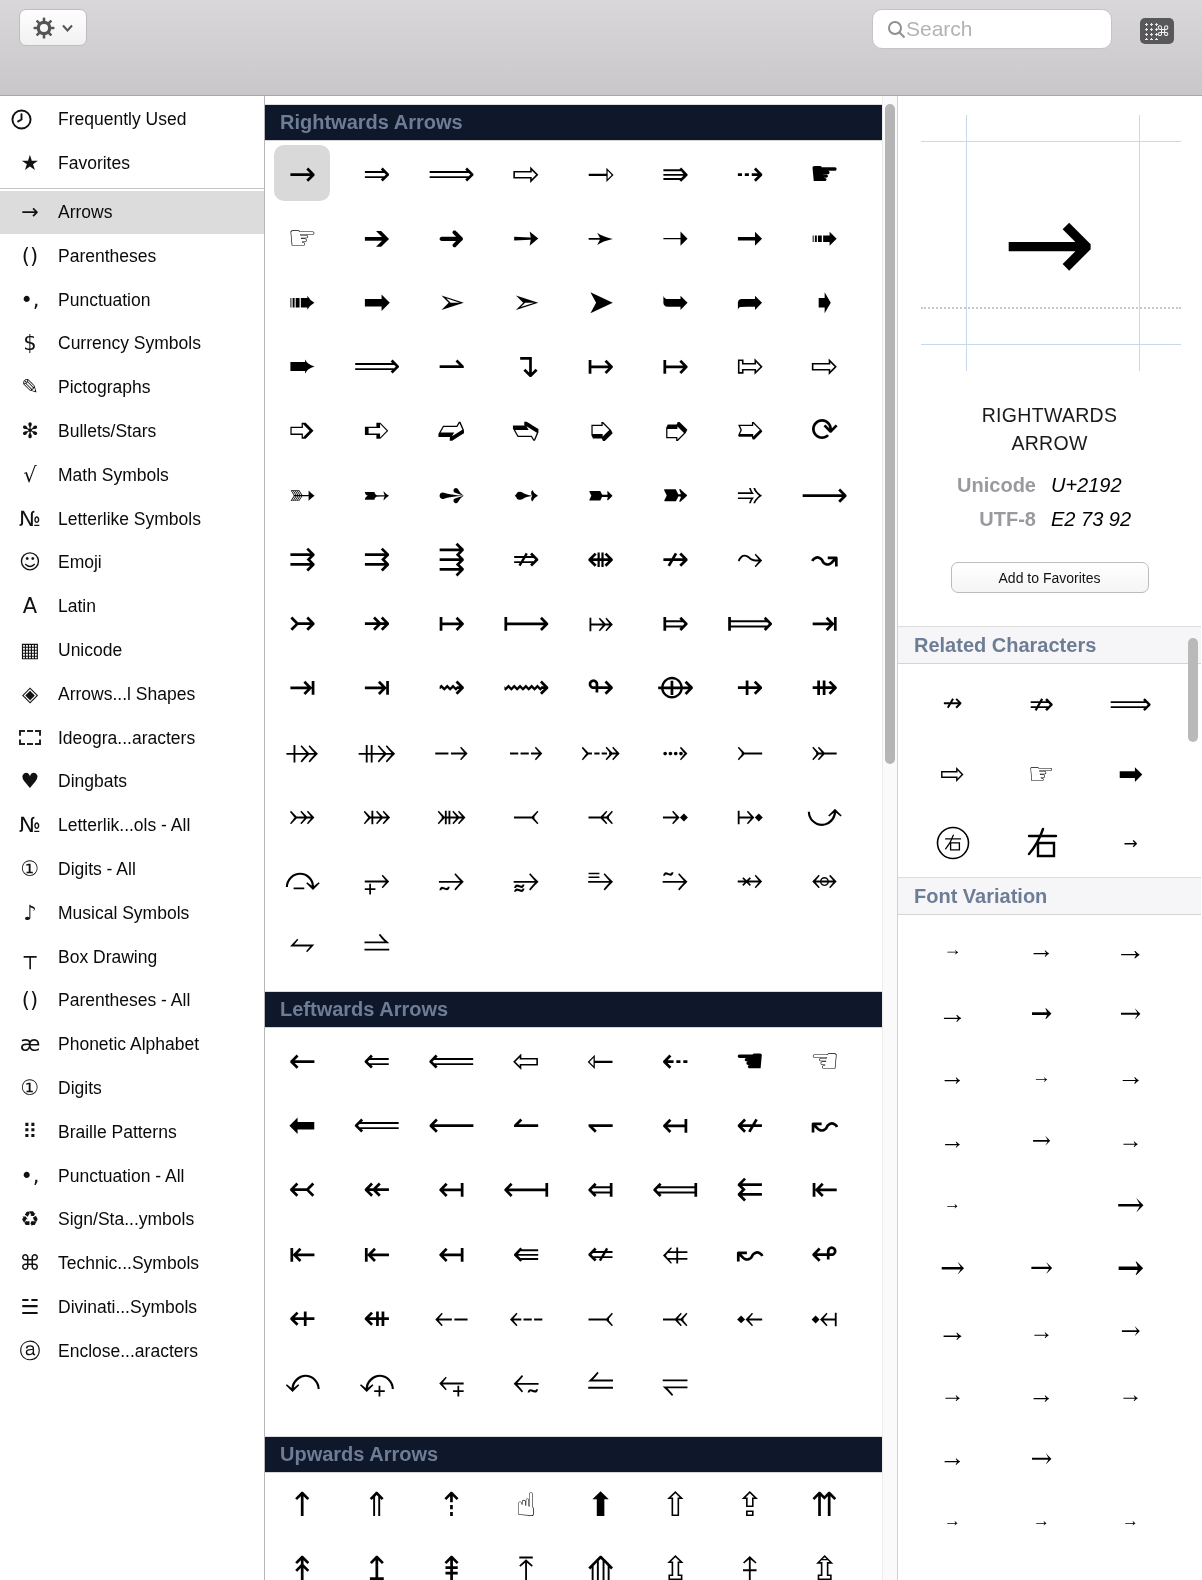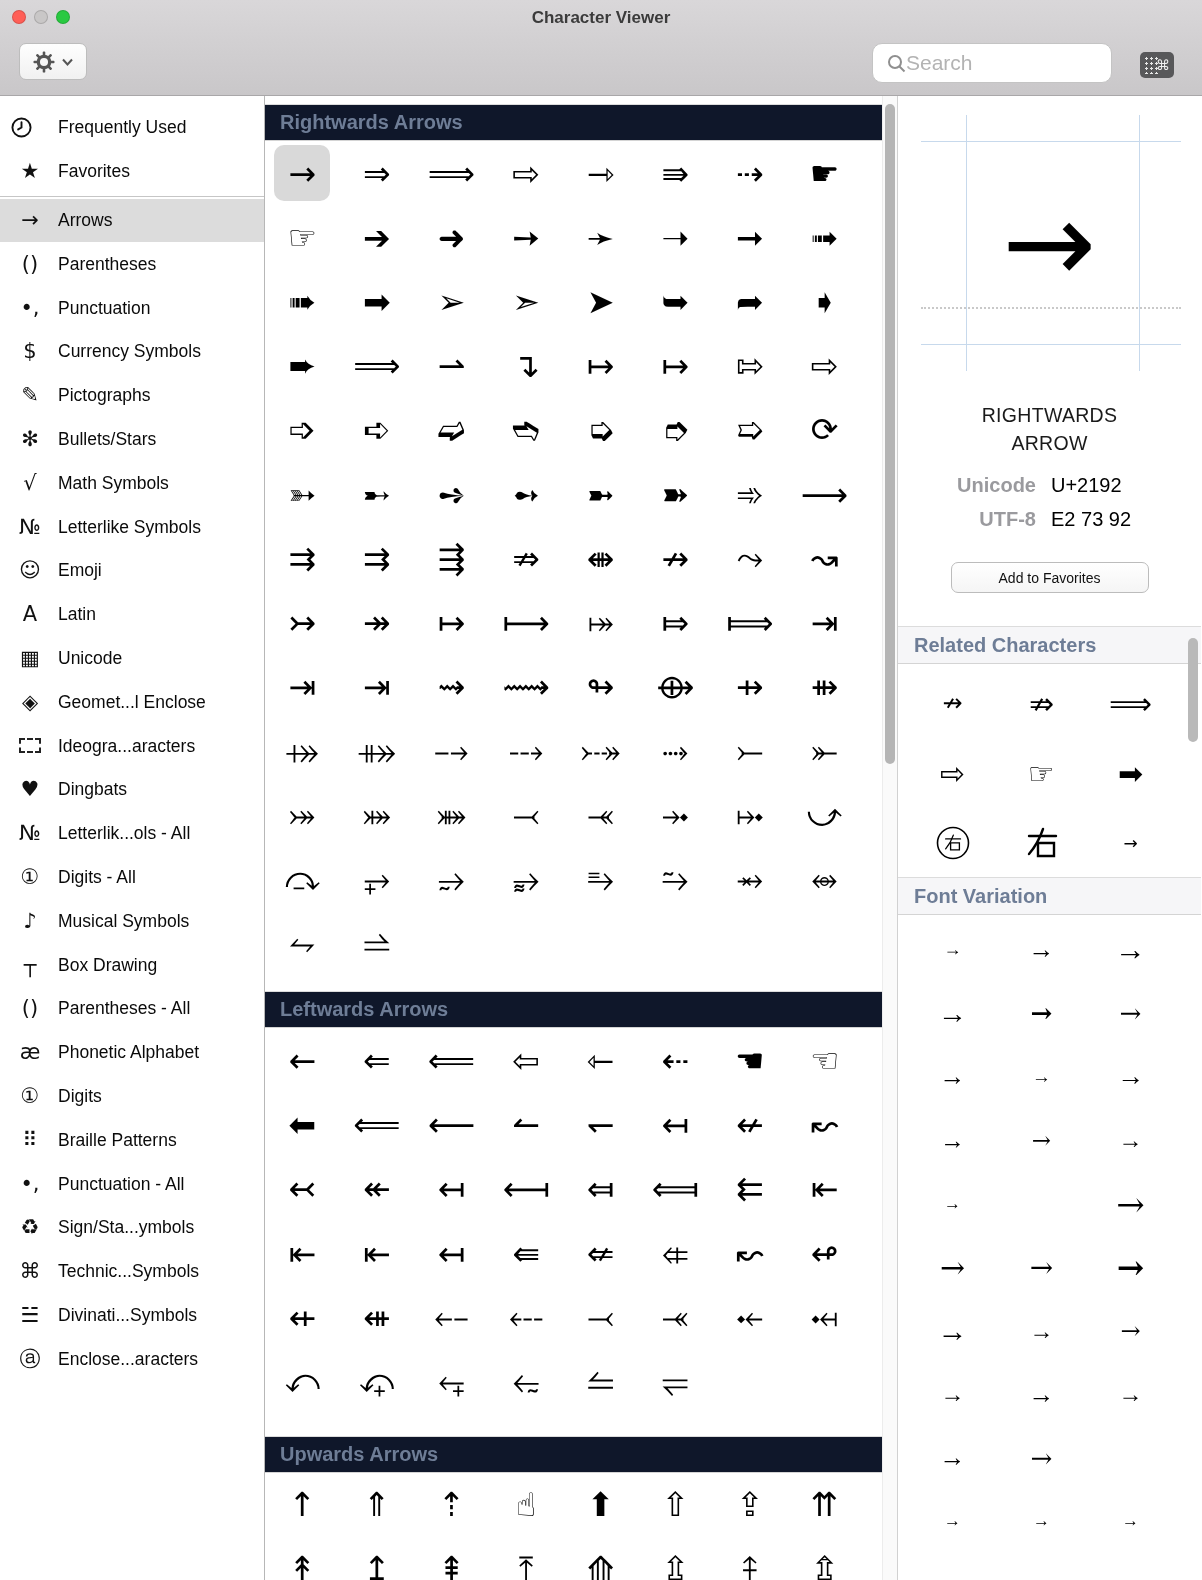--- a/index.html
+++ b/index.html
@@ -28,21 +28,21 @@
     background:#58585a; border-radius:5px; display:flex; align-items:center;
     justify-content:flex-end; padding:3px 4px 3px 3px; }
   .kbd-dots { position:absolute; left:4px; top:4px; width:15px; height:18px;
     background-image:radial-gradient(circle,#e8e8e8 1px,transparent 1.4px);
     background-size:5px 5px; }
   .kbd-cmd { color:#f0f0f0; font-size:14px; line-height:14px; font-family:"DejaVu Sans",sans-serif; }
 
   
   .content { position:absolute; left:0; top:96px; width:1202px; height:1484px; display:flex; }
   .sidebar { width:265px; height:100%; background:#fff; border-right:1px solid #b7b7b7;
-    overflow:hidden; padding-top:10px; }
+    overflow:hidden; padding-top:2px; }
   .side-item { height:43.8px; display:flex; align-items:center; padding-left:11px; }
   .side-item.selected { background:#dcdcdc; }
   .side-icon { width:38px; text-align:center; font-size:21px; color:#111;
     font-family:"DejaVu Sans",sans-serif; flex:none; line-height:1; }
   .side-label { font-size:17.5px; color:#0a0a0a; margin-left:9px; white-space:nowrap; }
   .side-sep { height:1px; background:#c6c6c6; margin:2px 0; }
   .dashed-box { display:inline-block; width:22px; height:15px; border:2px dashed #222; }
 
   .main { width:617px; height:100%; background:#fff; overflow:hidden; padding-top:8px; }
   .sec-header { height:37px; background:#0f172a; border-top:1px solid #dcdcdc;
@@ -65,21 +65,21 @@
   .guide-v { position:absolute; width:1px; top:19px; height:256px; background:#c7d9ec; }
   .guide-h { position:absolute; height:1px; left:23px; width:260px; background:#c7d9ec; }
   .guide-dot { position:absolute; height:0; left:23px; width:260px; border-top:2px dotted #c9c9c9; }
   .preview-char { position:absolute; left:0; right:0; top:90px; text-align:center;
     font-family:"DejaVu Sans",sans-serif; font-size:112px; line-height:115px; color:#000; }
   .char-name { position:absolute; left:0; right:0; top:305px; text-align:center;
     font-size:19.5px; color:#1a1a1a; line-height:28px; letter-spacing:.3px; }
   .code-rows { position:absolute; left:0; right:0; top:378px; }
   .code-row { display:flex; justify-content:center; margin-bottom:11px; font-size:20px; }
   .code-label { width:112px; text-align:right; color:#9a9a9e; font-weight:bold; }
-  .code-value { width:124px; margin-left:15px; color:#000; }
+  .code-value { width:124px; margin-left:15px; color:#000;font-style:italic; }
   .fav-btn { position:absolute; left:50%; transform:translateX(-50%); top:466px;
     width:198px; height:31px; background:linear-gradient(#fff,#f5f5f5);
     border:1px solid #bcbcbc; border-radius:7px; font-size:14px; color:#111;
     display:flex; align-items:center; justify-content:center;
     font-family:"Liberation Sans",sans-serif; }
   .insp-sec { position:absolute; left:0; right:0; height:38px; background:#f6f6f8;
     border-top:1px solid #dcdcdc; border-bottom:1px solid #d4d4d4;
     display:flex; align-items:center; padding-left:16px; }
   .related-grid { position:absolute; left:10px; top:572px; width:268px; display:flex; flex-wrap:wrap; }
   .rel-cell { width:89px; height:70px; display:flex; align-items:center; justify-content:center;
@@ -87,28 +87,20 @@
   .fv-grid { position:absolute; left:10px; top:822px; width:268px; display:flex; flex-wrap:wrap; }
   .fv-cell { width:89px; height:63.5px; display:flex; align-items:center; justify-content:center;
     color:#000; }
   .r-scroll { position:absolute; right:3px; width:10px; border-radius:5px; background:#b9b9b9; }
   svg { display:block; }
 </style>
 </head>
 <body>
 
 <div class="chrome">
-  <div class="titlebar">
-    <div class="traffic">
-      <div class="light" id="tl0" style="background: rgb(255, 95, 87);"></div>
-      <div class="light" id="tl1" style="background: rgb(201, 199, 199);"></div>
-      <div class="light" id="tl2" style="background: rgb(41, 201, 65);"></div>
-    </div>
-    <div class="win-title">Character Viewer</div>
-  </div>
   <div class="toolbar">
     <div class="gear-btn">
       <span>
         <svg width="22" height="22" viewBox="0 0 24 24">
           <g fill="#555">
             <rect x="10.6" y="0.5" width="2.8" height="5" rx="1"></rect>
             <rect x="10.6" y="0.5" width="2.8" height="5" rx="1" transform="rotate(45 12 12)"></rect>
             <rect x="10.6" y="0.5" width="2.8" height="5" rx="1" transform="rotate(90 12 12)"></rect>
             <rect x="10.6" y="0.5" width="2.8" height="5" rx="1" transform="rotate(135 12 12)"></rect>
             <rect x="10.6" y="0.5" width="2.8" height="5" rx="1" transform="rotate(180 12 12)"></rect>
@@ -196,21 +188,21 @@
       <div class="side-item">
         <span class="side-icon">A</span>
         <span class="side-label">Latin</span>
       </div>
       <div class="side-item">
         <span class="side-icon">▦</span>
         <span class="side-label">Unicode</span>
       </div>
       <div class="side-item">
         <span class="side-icon">◈</span>
-        <span class="side-label">Geomet...l Enclose</span>
+        <span class="side-label">Arrows...l Shapes</span>
       </div>
       <div class="side-item">
         <span class="side-icon"><span class="dashed-box"></span></span>
         <span class="side-label">Ideogra...aracters</span>
       </div>
       <div class="side-item">
         <span class="side-icon">♥</span>
         <span class="side-label">Dingbats</span>
       </div>
       <div class="side-item">

